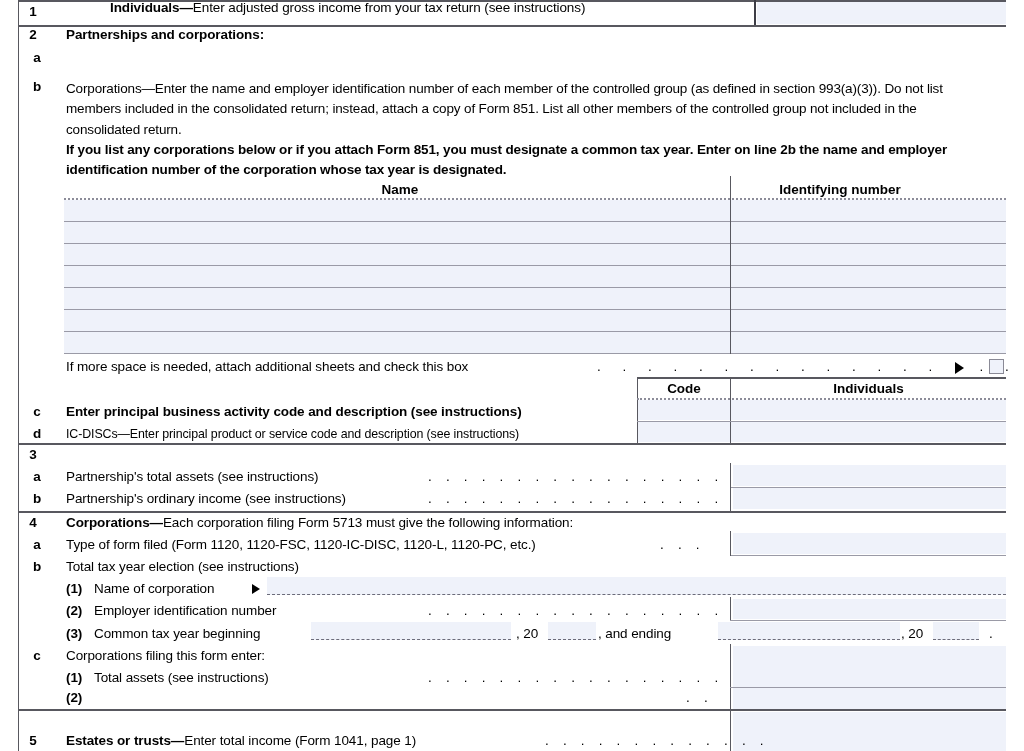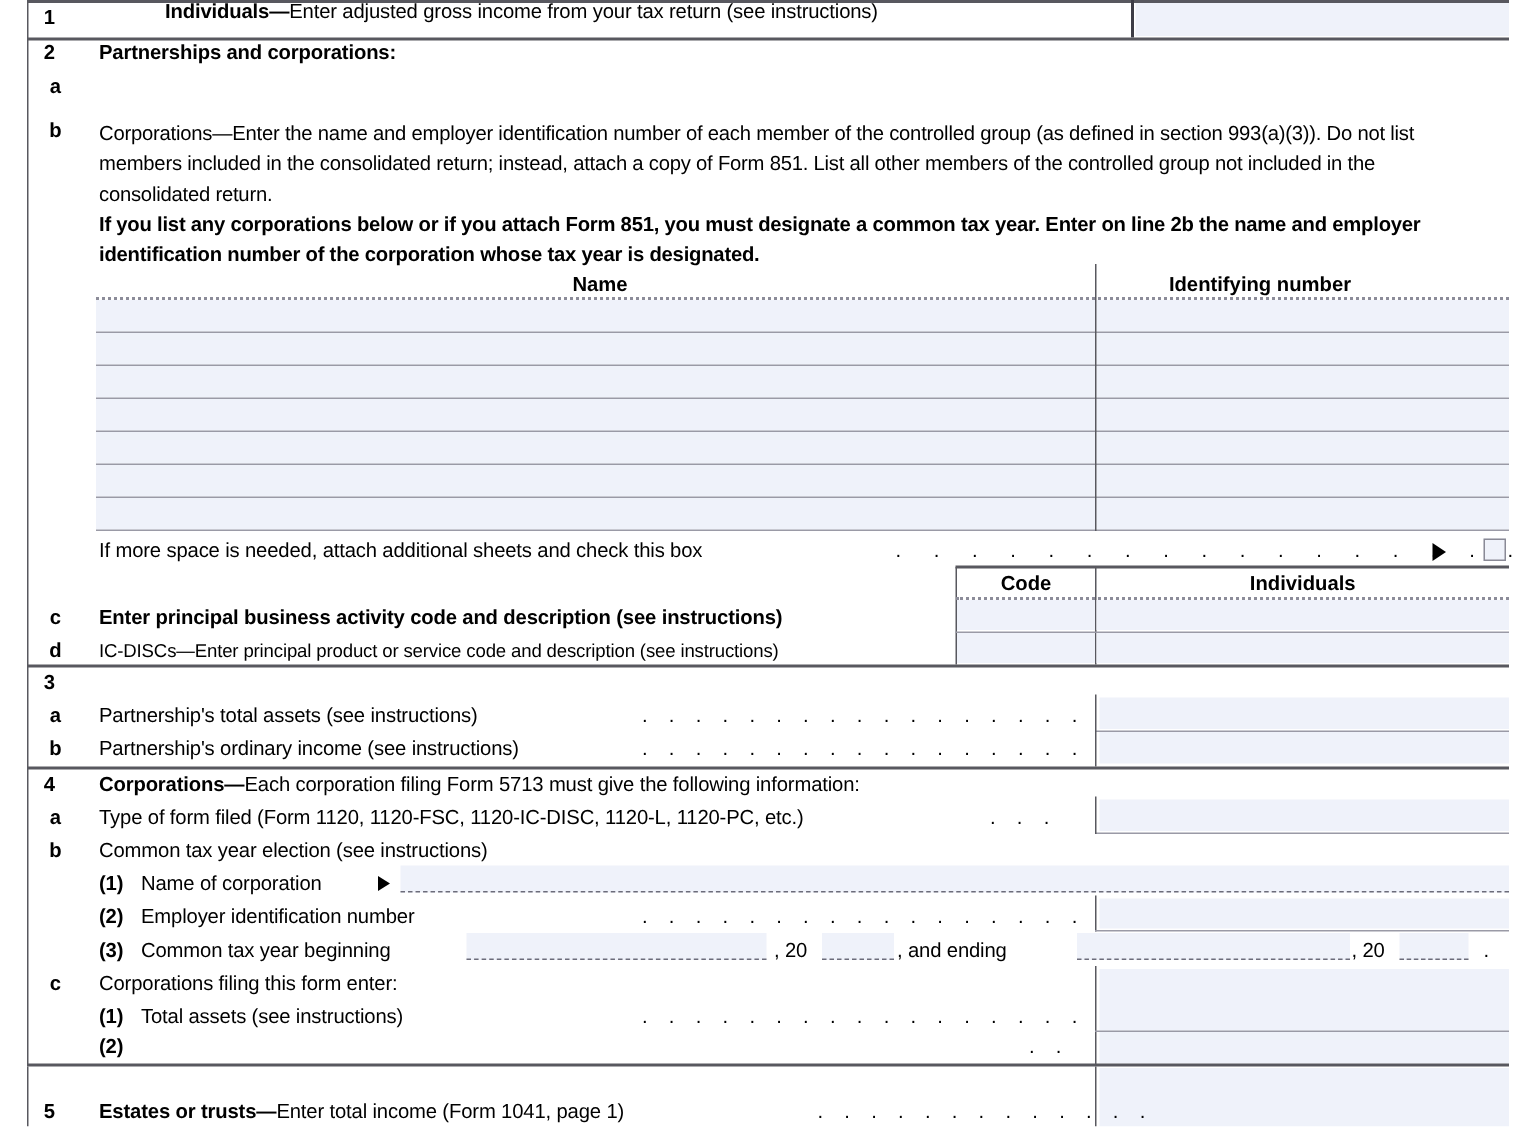--- a/index.html
+++ b/index.html
@@ -254,21 +254,21 @@
   </div>
 
   <div class="sub" style="left:28px; top:537px;">a</div>
   <div class="txt" style="left:66px; top:537px;">Type of form filed (Form 1120, 1120-FSC, 1120-IC-DISC, 1120-L, 1120-PC, etc.)</div>
   <div class="leaders" style="left:660px; top:537px;">. . .</div>
   <div class="field" style="left:733px; top:533px; width:273px; height:21px;"></div>
   <div class="hrule-light" style="left:730px; top:555px; width:276px;"></div>
   <div class="vrule" style="left:730px; top:531px; height:25px;"></div>
 
   <div class="sub" style="left:28px; top:559px;">b</div>
-  <div class="txt" style="left:66px; top:559px;">Common tax year election (see instructions)</div>
+  <div class="txt" style="left:66px; top:559px;">Total tax year election (see instructions)</div>
 
   <div class="txt bold" style="left:66px; top:581px;">(1)</div>
   <div class="txt" style="left:94px; top:581px;">Name of corporation</div>
   <div class="tri-sm" style="left:252px; top:584px;"></div>
   <div class="field" style="left:267px; top:577px; width:739px; height:18px;"></div>
   <div class="dashline" style="left:267px; top:594px; width:739px;"></div>
 
   <div class="txt bold" style="left:66px; top:603px;">(2)</div>
   <div class="txt" style="left:94px; top:603px;">Employer identification number</div>
   <div class="leaders" style="left:428px; top:603px;">. . . . . . . . . . . . . . . . . . . .</div>

